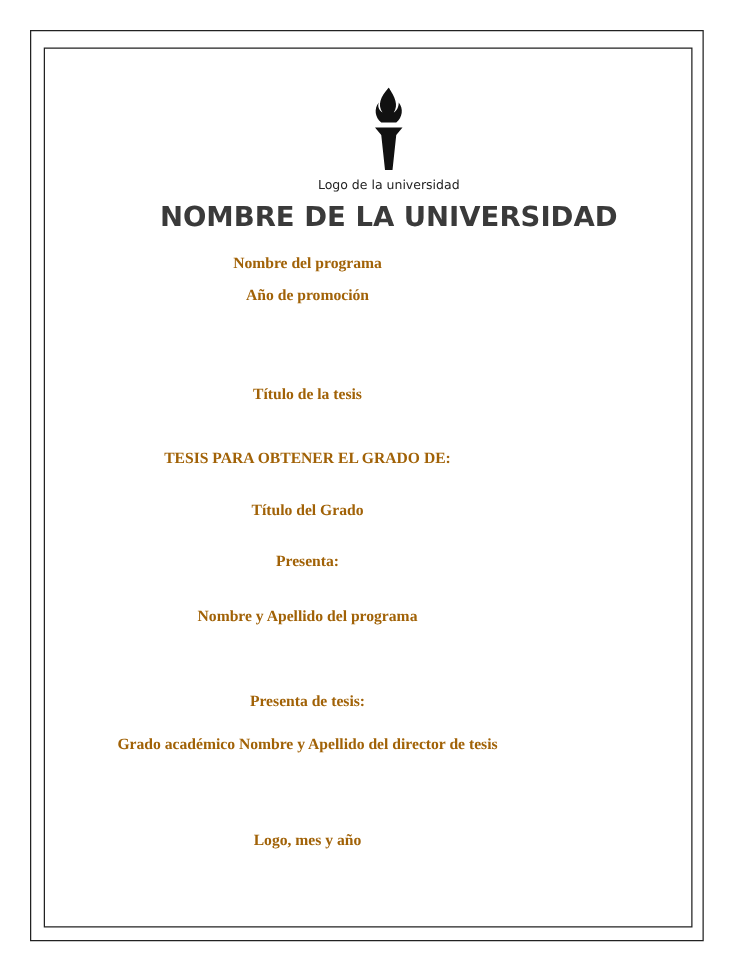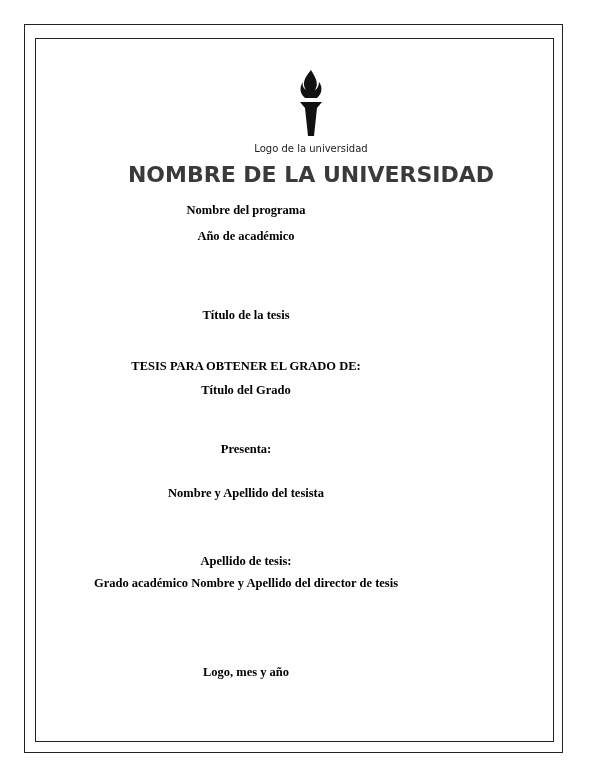--- a/index.html
+++ b/index.html
@@ -8,21 +8,21 @@
     position: absolute; left: 24px; top: 24px; width: 539px; height: 729px;
     border: 1.5px solid #222; box-sizing: border-box;
   }
   .inner {
     position: absolute; left: 35px; top: 38px; width: 519px; height: 704px;
     border: 1.5px solid #222; box-sizing: border-box;
   }
   .line {
     position: absolute; left: 0; width: 492px; text-align: center;
     font-family: "Liberation Serif", serif; font-weight: bold; font-size: 12.5px;
-    color: #000000;
+    color: #a16207;
   }
   .logo {
     position: absolute; left: 296px; top: 70px; width: 30px; height: 70px;
   }
   .logo-label {
     position: absolute; left: 0; width: 622px; top: 143px; text-align: center;
     font-family: "DejaVu Sans", sans-serif; font-size: 10px; color: #222;
   }
   .uni {
     position: absolute; left: 0; width: 622px; top: 162px; text-align: center;
@@ -38,26 +38,26 @@
 
 <svg class="logo" viewBox="0 0 30 70">
   <path d="M15 0 C8 8 6 14 10 20 C7 18 6 15 7 12 C3 17 4 24 9 28 L21 28 C26 24 27 17 23 12 C23 16 21 19 19 20 C23 14 20 8 15 0 Z" fill="#111"></path>
   <path d="M4 32 L26 32 L21 38 L18 66 L12 66 L9 38 Z" fill="#111"></path>
 </svg>
 
 <div class="logo-label">Logo de la universidad</div>
 <div class="uni">NOMBRE DE LA UNIVERSIDAD</div>
 
 <div class="line" style="top:203px">Nombre del programa</div>
-<div class="line" style="top:229px">Año de académico</div>
+<div class="line" style="top:229px">Año de promoción</div>
 
 <div class="line" style="top:308px">Título de la tesis</div>
 
 <div class="line" style="top:359px">TESIS PARA OBTENER EL GRADO DE:</div>
-<div class="line" style="top:383px">Título del Grado</div>
+<div class="line" style="top:401px">Título del Grado</div>
 
 <div class="line" style="top:442px">Presenta:</div>
-<div class="line" style="top:486px">Nombre y Apellido del tesista</div>
+<div class="line" style="top:486px">Nombre y Apellido del programa</div>
 
-<div class="line" style="top:554px">Apellido de tesis:</div>
-<div class="line" style="top:576px">Grado académico Nombre y Apellido del director de tesis</div>
+<div class="line" style="top:554px">Presenta de tesis:</div>
+<div class="line" style="top:588px">Grado académico Nombre y Apellido del director de tesis</div>
 
 <div class="line" style="top:665px">Logo, mes y año</div>
 
 </body></html>

